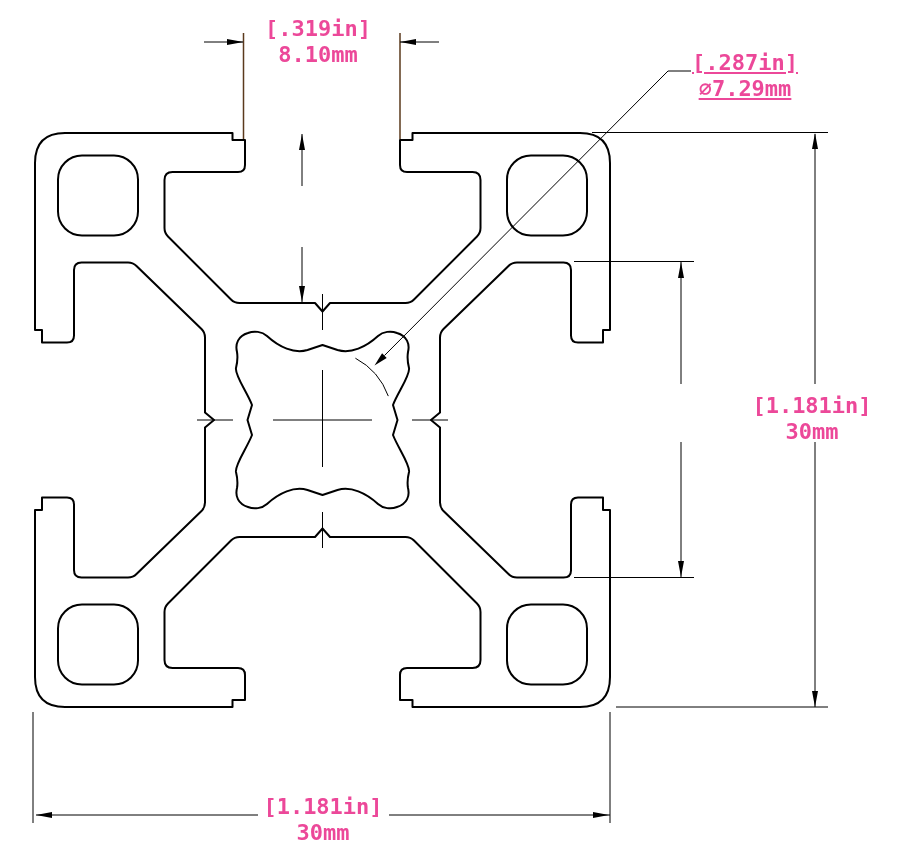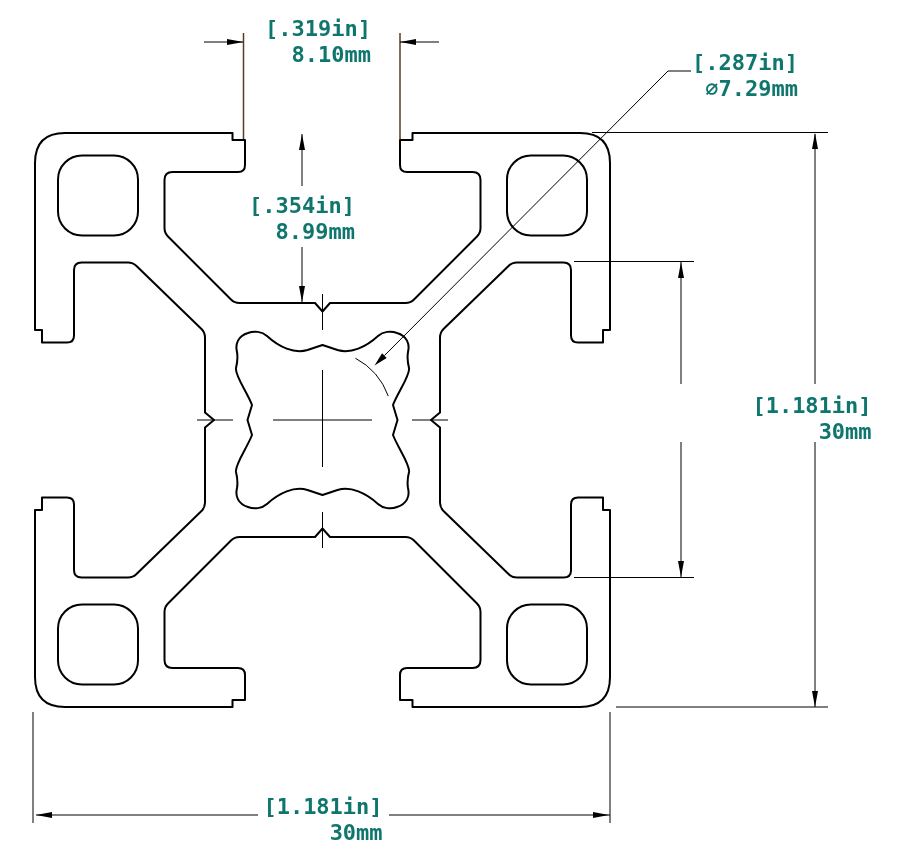--- a/index.html
+++ b/index.html
@@ -7,25 +7,25 @@
     position:relative;
     width:902px;height:864px;
     background:#fff;
     font-family:"DejaVu Sans Mono",monospace;
     overflow:hidden;
   }
   .stage svg{position:absolute;left:0;top:0;}
   .dim{
     position:absolute;
     transform:translateX(-50%);
-    text-align:right;
+    text-align:center;
     font-size:22px;
     line-height:26px;
     font-weight:bold;
-    color:#0f766e;
+    color:#ec4899;
     white-space:nowrap;
   }
   .dim div{white-space:nowrap;}
 </style>
 </head>
 <body>
 
 <div class="stage">
 
   <svg width="902" height="864" viewBox="0 0 902 864">
@@ -158,29 +158,25 @@
       <path fill="none" stroke="#000" stroke-width="1" d="M 691 71 L 668 71 L 384.4 355.6"></path>
       <polygon fill="#000" points="374.5,365.5 386.7,357.9 382.1,353.3"></polygon>
     </g>
   </svg>
 
   <div class="dim" style="left:318px;top:16px;">
     <div>[.319in]</div>
     <div>8.10mm</div>
   </div>
 
-  <div class="dim" style="left:745px;top:50px;">
+  <div class="dim" style="left:745px;top:50px;text-decoration:underline;">
     <div>[.287in]</div>
     <div>∅7.29mm</div>
   </div>
 
-  <div class="dim" style="left:302px;top:193px;">
-    <div>[.354in]</div>
-    <div>8.99mm</div>
-  </div>
 
 
   <div class="dim" style="left:812px;top:393px;">
     <div>[1.181in]</div>
     <div>30mm</div>
   </div>
 
   <div class="dim" style="left:323px;top:794px;">
     <div>[1.181in]</div>
     <div>30mm</div>

